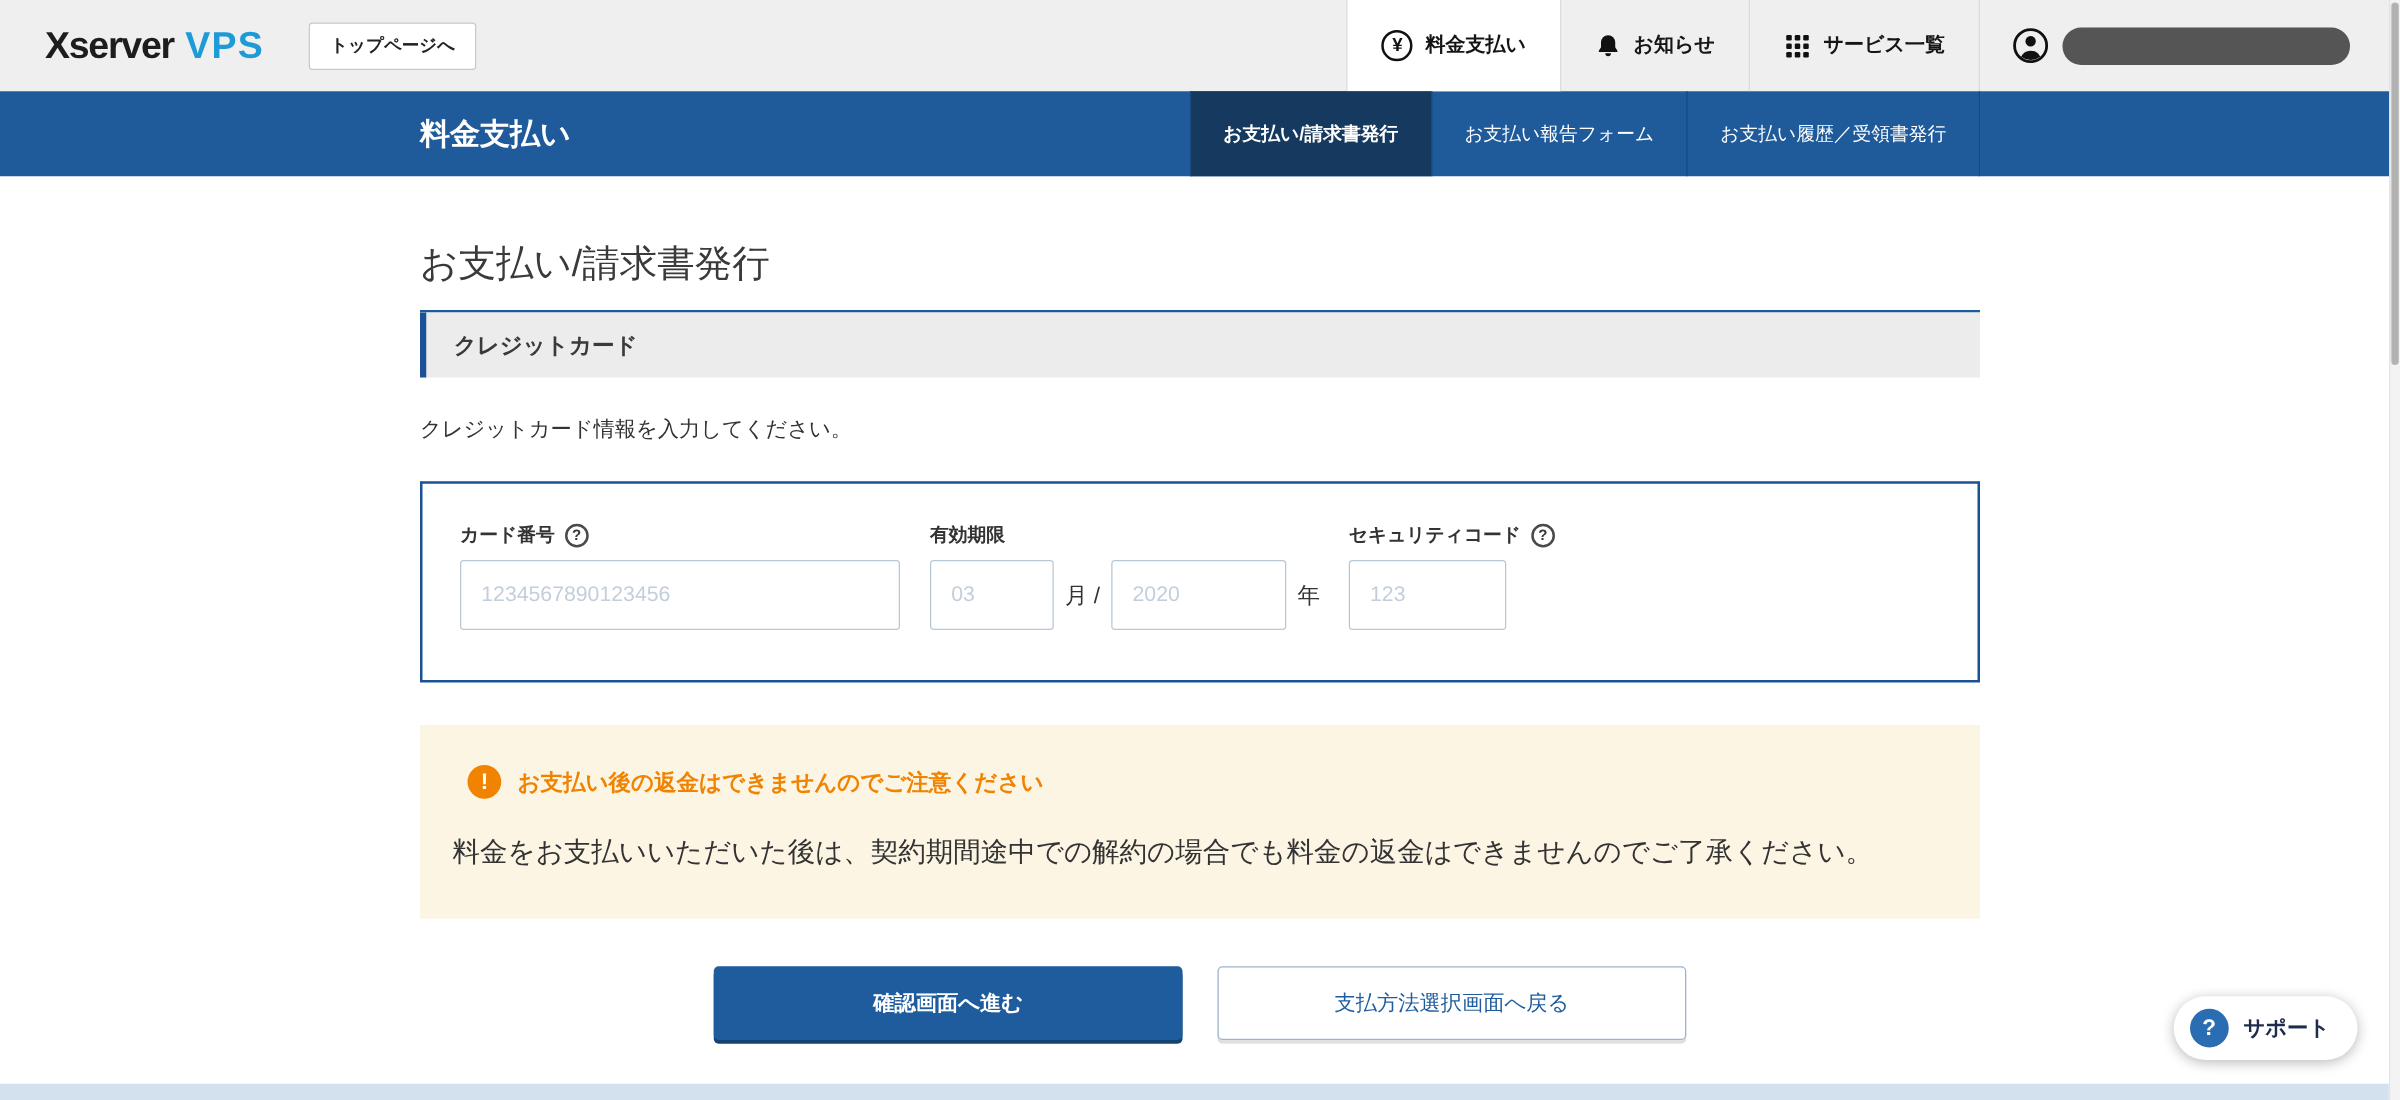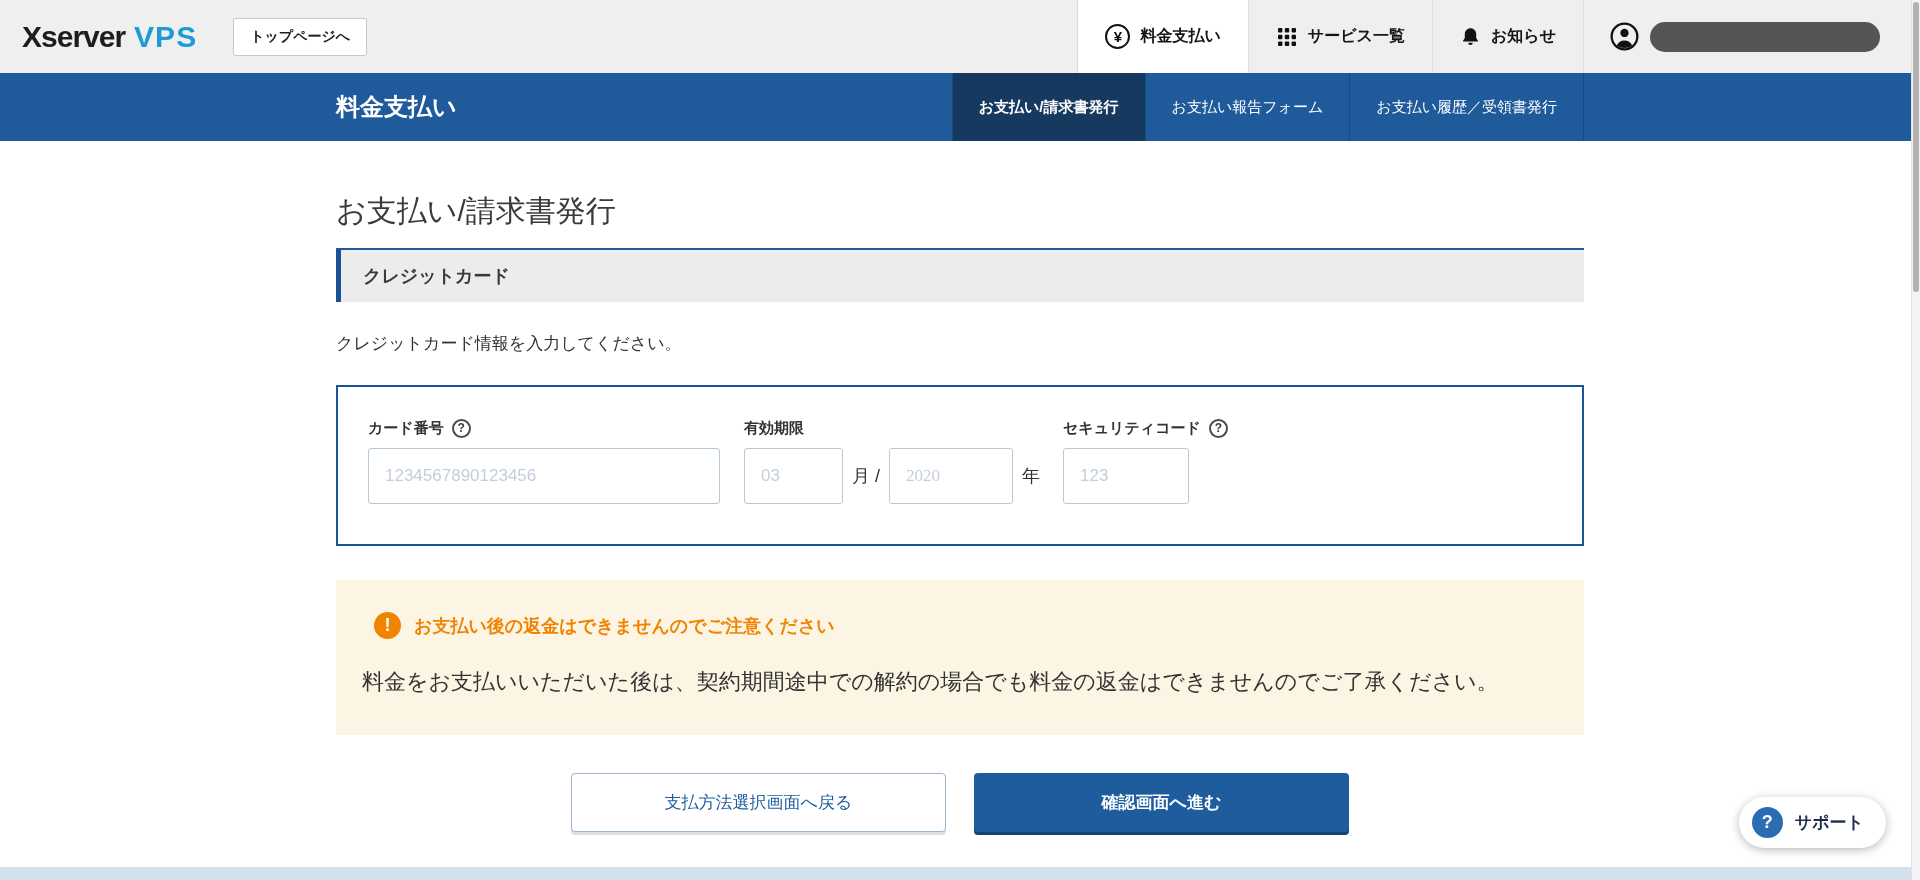--- a/index.html
+++ b/index.html
@@ -1,21 +1,21 @@
 <!DOCTYPE html>
 <html><head>
 <meta charset="utf-8">
 <style>
   * { margin:0; padding:0; box-sizing:border-box; }
   html,body { width:1920px; height:880px; overflow:hidden; background:#fff;
               font-family:"Liberation Sans","DejaVu Sans",sans-serif; color:#333; }
 
   
   .topbar { height:73px; background:#efefef; display:flex; align-items:stretch; }
-  .logo-wrap { display:flex; align-items:center; padding-left:22px; }
+  .logo-wrap { display:flex; align-items:center; padding-left:36px; }
   .logo { font-size:30px; font-weight:bold; letter-spacing:-1px; white-space:nowrap; }
   .logo-x { color:#1d1d1d; }
   .logo-vps { color:#1e9bd7; margin-left:9px; letter-spacing:1px; }
   .toppage-btn { align-self:center; margin-left:36px; background:#fff; border:1px solid #c9c9c9;
                  border-radius:3px; font-size:14px; font-weight:bold; color:#222;
                  padding:9px 16px; cursor:pointer; font-family:inherit; }
   .topnav { margin-left:auto; display:flex; align-items:stretch; }
   .topnav-item { display:flex; align-items:center; gap:10px; padding:0 27px; font-size:16px;
                  font-weight:bold; color:#151515; border-left:1px solid #dcdcdc; cursor:pointer; }
   .topnav-item.active { background:#ffffff; }
@@ -49,21 +49,21 @@
   .field-label { font-size:15px; font-weight:bold; color:#333; display:flex;
                  align-items:center; gap:8px; height:22px; }
   .help-icon { width:19px; height:19px; border:2px solid #4a4a4a; border-radius:50%;
                display:inline-flex; align-items:center; justify-content:center;
                font-size:12px; font-weight:bold; color:#3a3a3a; cursor:pointer; }
   .text-input { height:56px; border:1px solid #b7c8d6; border-radius:3px; font-size:17px;
                 padding:0 16px; color:#333; margin-top:9px; font-family:inherit; outline:none; }
   .text-input::placeholder { color:#c3cedb; }
   .input-row { display:flex; align-items:center; }
   .inline-suffix { font-size:18px; color:#333; margin:9px 9px 0; white-space:nowrap; }
-  .w-card { width:352px; } .w-month { width:99px; } .w-year { width:124px;font-family:Liberation Serif, serif; } .w-sec { width:126px; }
+  .w-card { width:352px; } .w-month { width:99px; } .w-year { width:140px; } .w-sec { width:126px; }
   .fg-expiry { margin-left:24px; } .fg-sec { margin-left:14px; }
 
   .notice { margin-top:34px; background:#fdf5e4; padding:32px 26px 38px; }
   .notice-title { display:flex; align-items:center; gap:13px; padding-left:12px; }
   .excl-icon { width:27px; height:27px; border-radius:50%; background:#f08300; color:#fff;
                font-weight:bold; font-size:18px; display:flex; align-items:center;
                justify-content:center; flex:none; }
   .notice-title-text { color:#f08300; font-weight:bold; font-size:18px; }
   .notice-body { margin-top:28px; font-size:22px; color:#333; }
 
@@ -101,48 +101,48 @@
     <span class="logo">
       <span class="logo-x">Xserver</span><span class="logo-vps">VPS</span>
     </span>
   </div>
   <button class="toppage-btn">トップページへ</button>
 
   <div class="topnav">
     <div class="topnav-item active">
       <span class="yen-icon">¥</span>
       <span>料金支払い</span>
+    </div>
+    <div class="topnav-item">
+      <span>
+        <svg width="21" height="24" viewBox="0 0 24 24">
+            <path d="M12 2c-3.6 0-6.5 2.9-6.5 6.5V13l-2 3.2v1h17v-1L18.5 13V8.5C18.5 4.9 15.6 2 12 2z" fill="#111"></path>
+            <path d="M9.4 18.5a2.6 2.6 0 0 0 5.2 0z" fill="#111"></path>
+          </svg>
+      </span>
+      <span>お知らせ</span>
     </div>
     <div class="topnav-item">
       <span>
         <svg width="22" height="22" viewBox="0 0 22 22">
           <g fill="#111">
             <rect x="2" y="2" width="4.4" height="4.4" rx="1"></rect>
               <rect x="8.8" y="2" width="4.4" height="4.4" rx="1"></rect>
               <rect x="15.6" y="2" width="4.4" height="4.4" rx="1"></rect>
             <rect x="2" y="8.8" width="4.4" height="4.4" rx="1"></rect>
               <rect x="8.8" y="8.8" width="4.4" height="4.4" rx="1"></rect>
               <rect x="15.6" y="8.8" width="4.4" height="4.4" rx="1"></rect>
             <rect x="2" y="15.6" width="4.4" height="4.4" rx="1"></rect>
               <rect x="8.8" y="15.6" width="4.4" height="4.4" rx="1"></rect>
               <rect x="15.6" y="15.6" width="4.4" height="4.4" rx="1"></rect>
           </g>
         </svg>
       </span>
       <span>サービス一覧</span>
     </div>
-    <div class="topnav-item">
-      <span>
-        <svg width="21" height="24" viewBox="0 0 24 24">
-            <path d="M12 2c-3.6 0-6.5 2.9-6.5 6.5V13l-2 3.2v1h17v-1L18.5 13V8.5C18.5 4.9 15.6 2 12 2z" fill="#111"></path>
-            <path d="M9.4 18.5a2.6 2.6 0 0 0 5.2 0z" fill="#111"></path>
-          </svg>
-      </span>
-      <span>お知らせ</span>
-    </div>
     <div class="account">
       <span>
         <svg width="29" height="29" viewBox="0 0 28 28">
           <circle cx="14" cy="14" r="12.4" fill="none" stroke="#111" stroke-width="2.2"></circle>
           <circle cx="14" cy="10.6" r="4" fill="#111"></circle>
           <path d="M6.6 22.6a8.2 8.2 0 0 1 14.8 0 12.4 12.4 0 0 1-14.8 0z" fill="#111"></path>
         </svg>
       </span>
       <span class="account-pill"></span>
     </div>
@@ -199,22 +199,22 @@
 
   <div class="notice">
     <div class="notice-title">
       <span class="excl-icon">!</span>
       <span class="notice-title-text">お支払い後の返金はできませんのでご注意ください</span>
     </div>
     <p class="notice-body">料金をお支払いいただいた後は、契約期間途中での解約の場合でも料金の返金はできませんのでご了承ください。</p>
   </div>
 
   <div class="actions">
+    <button class="btn btn-primary">確認画面へ進む</button>
     <button class="btn btn-back">支払方法選択画面へ戻る</button>
-    <button class="btn btn-primary">確認画面へ進む</button>
   </div>
 </div>
 
 <button class="support-btn">
   <span class="support-q">?</span>
   <span class="support-label">サポート</span>
 </button>
 
 <div class="footer-strip"></div>
 

